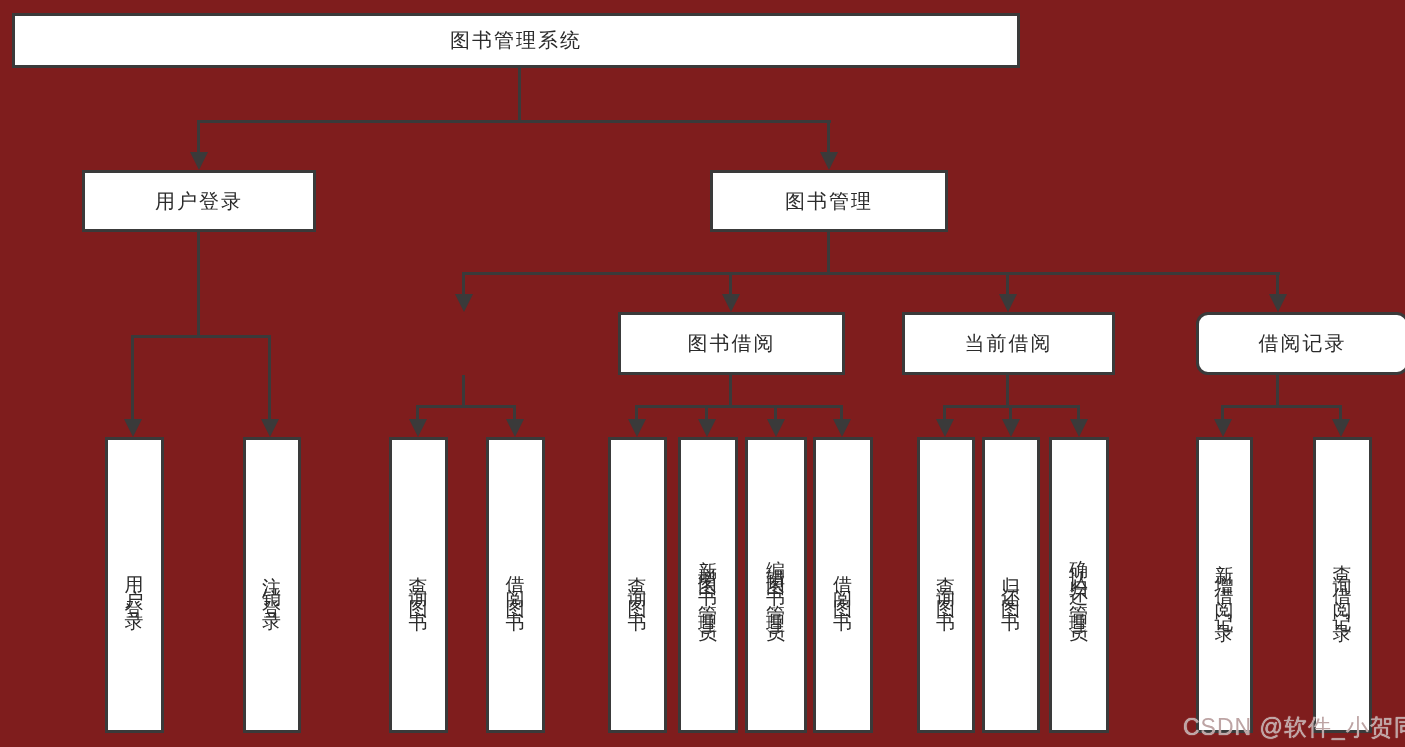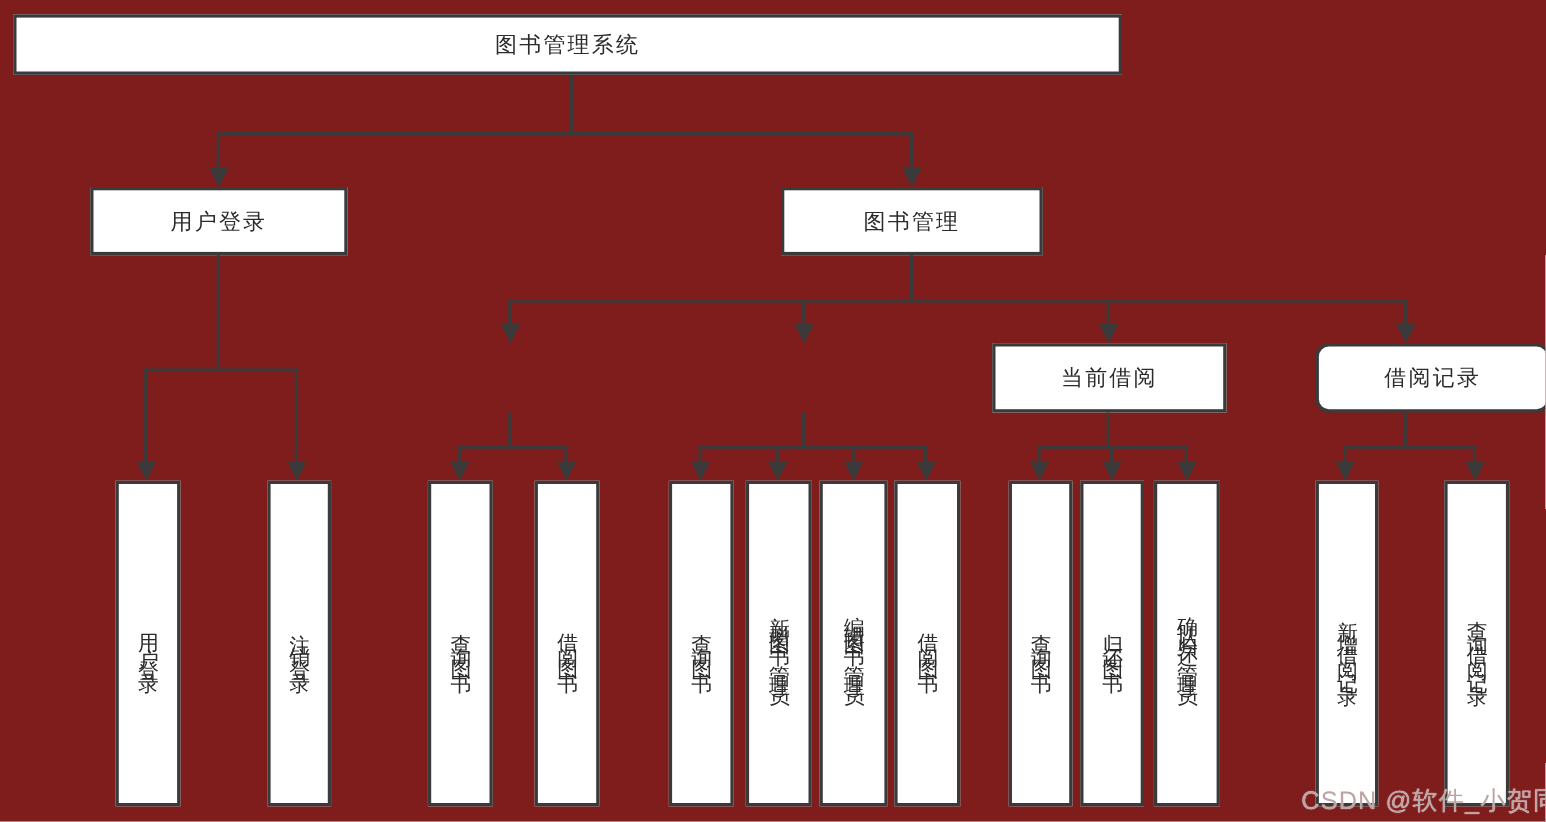--- a/index.html
+++ b/index.html
@@ -88,20 +88,23 @@
   <div class="arrow" style="left:131px;top:335px;height:84px;"></div>
   <div class="arrow" style="left:268px;top:335px;height:84px;"></div>
 
   <div class="vline" style="left:827px;top:232px;height:40px;"></div>
   <div class="hline" style="left:463px;top:272px;width:817px;"></div>
   <div class="arrow" style="left:462px;top:272px;height:22px;"></div>
   <div class="arrow" style="left:729px;top:272px;height:22px;"></div>
   <div class="arrow" style="left:1006px;top:272px;height:22px;"></div>
   <div class="arrow" style="left:1276px;top:272px;height:22px;"></div>
 
+  <div class="box" style="left:618px;top:312px;width:227px;height:63px;">
+    <span>图书借阅</span>
+  </div>
   <div class="box" style="left:902px;top:312px;width:213px;height:63px;text-align:center;">
     <span>当前借阅</span>
   </div>
   <div class="box" style="left:1196px;top:312px;width:213px;height:63px;border-radius:12px;">
     <span>借阅记录</span>
   </div>
 
   <div class="vline" style="left:462px;top:375px;height:30px;"></div>
   <div class="hline" style="left:417px;top:405px;width:99px;"></div>
   <div class="arrow" style="left:416px;top:405px;height:14px;"></div>

